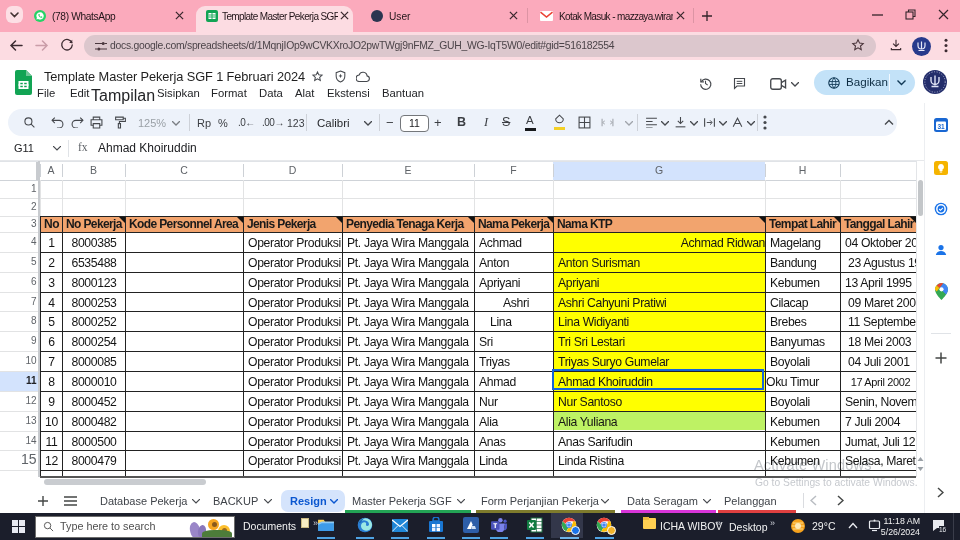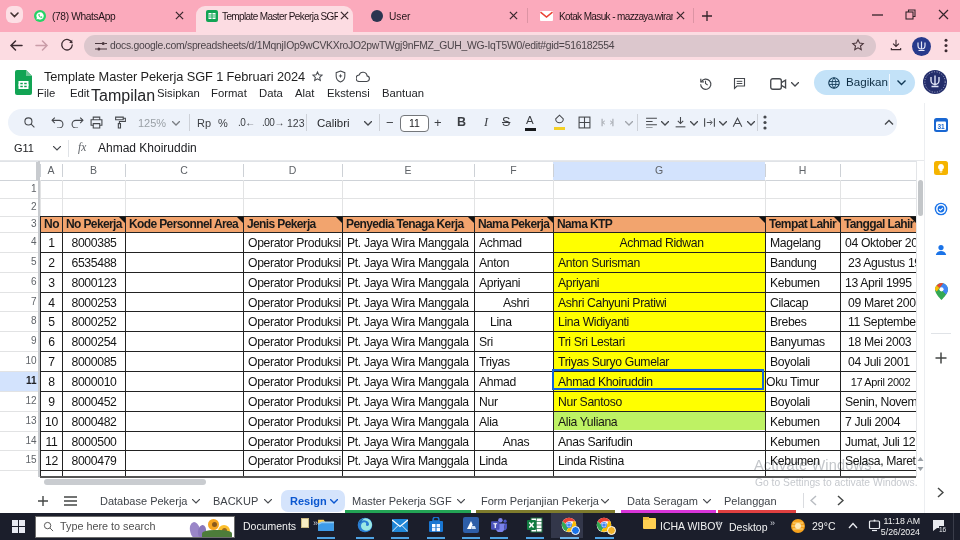--- a/index.html
+++ b/index.html
@@ -259,21 +259,21 @@
 <svg class="abs" style="left:884px;top:119px" width="10" height="6" viewBox="0 0 10 6">
     <path d="M1 5.5L5 1.5l4 4" fill="none" stroke="#45484d" stroke-width="1.4"></path>
   </svg>
 
 <div class="abs" style="left:0;top:136px;width:960px;height:25px;background:#fff;border-bottom:1px solid #e6e8eb"></div>
 <div class="abs" style="left:14px;top:141.5px;font-size:11px;color:#202124">G11</div>
 <svg class="abs" style="left:53px;top:146px" width="8" height="5" viewBox="0 0 8 5">
     <path d="M0 0l4 4 4-4" fill="none" stroke="#45484d" stroke-width="1.2"></path>
   </svg>
 <div class="abs" style="left:68px;top:140px;width:1px;height:17px;background:#e0e3e7"></div>
-<div class="abs" style="left:78px;top:141px;font-size:11.5px;font-style:italic;color:#5f6368;font-family:'Liberation Serif',serif">fx</div>
+<div class="abs" style="left:78px;top:141px;font-size:11.5px;color:#5f6368;font-family:'Liberation Serif',serif">fx</div>
 <div class="abs" style="left:98px;top:141px;font-size:12px;color:#202124">Ahmad Khoiruddin</div>
 
 <div style="position:absolute;left:40px;top:161px;width:22px;height:19px;color:#5f6368;font-size:10.5px;text-align:center;line-height:19px;">A</div>
 <div style="position:absolute;left:62px;top:161px;width:63px;height:19px;color:#5f6368;font-size:10.5px;text-align:center;line-height:19px;">B</div>
 <div style="position:absolute;left:125px;top:161px;width:118px;height:19px;color:#5f6368;font-size:10.5px;text-align:center;line-height:19px;">C</div>
 <div style="position:absolute;left:243px;top:161px;width:99px;height:19px;color:#5f6368;font-size:10.5px;text-align:center;line-height:19px;">D</div>
 <div style="position:absolute;left:342px;top:161px;width:132px;height:19px;color:#5f6368;font-size:10.5px;text-align:center;line-height:19px;">E</div>
 <div style="position:absolute;left:474px;top:161px;width:79px;height:19px;color:#5f6368;font-size:10.5px;text-align:center;line-height:19px;">F</div>
 <div style="position:absolute;left:553px;top:161px;width:212px;height:19px;background:#d3e3fd;color:#5f6368;font-size:10.5px;text-align:center;line-height:19px;">G</div>
 <div style="position:absolute;left:765px;top:161px;width:75px;height:19px;color:#5f6368;font-size:10.5px;text-align:center;line-height:19px;">H</div>
@@ -299,21 +299,21 @@
 <div style="position:absolute;left:0;top:271.7px;width:36.5px;height:19.85px;color:#5f6368;font-size:10px;text-align:right;line-height:19.85px;">6</div>
 <div style="position:absolute;left:0;top:291.55px;width:36.5px;height:19.85px;color:#5f6368;font-size:10px;text-align:right;line-height:19.85px;">7</div>
 <div style="position:absolute;left:0;top:311.4px;width:36.5px;height:19.85px;color:#5f6368;font-size:10px;text-align:right;line-height:19.85px;">8</div>
 <div style="position:absolute;left:0;top:331.25px;width:36.5px;height:19.85px;color:#5f6368;font-size:10px;text-align:right;line-height:19.85px;">9</div>
 <div style="position:absolute;left:0;top:351.1px;width:36.5px;height:19.85px;color:#5f6368;font-size:10px;text-align:right;line-height:19.85px;">10</div>
 <div style="position:absolute;left:0;top:370.95000000000005px;width:36.5px;height:19.85px;background:#d3e3fd;font-weight:bold;color:#202124;font-size:10px;text-align:right;line-height:19.85px;">11</div>
 <div style="position:absolute;left:36.5px;top:370.95000000000005px;width:1.5px;height:19.85px;background:#d3e3fd;"></div>
 <div style="position:absolute;left:0;top:390.8px;width:36.5px;height:19.85px;color:#5f6368;font-size:10px;text-align:right;line-height:19.85px;">12</div>
 <div style="position:absolute;left:0;top:410.65px;width:36.5px;height:19.85px;color:#5f6368;font-size:10px;text-align:right;line-height:19.85px;">13</div>
 <div style="position:absolute;left:0;top:430.5px;width:36.5px;height:19.85px;color:#5f6368;font-size:10px;text-align:right;line-height:19.85px;">14</div>
-<div style="position:absolute;left:0;top:450.35px;width:36.5px;height:19.85px;color:#5f6368;font-size:10px;text-align:right;line-height:19.85px;">15</div>
+<div style="position:absolute;left:0;top:450.35px;width:36.5px;height:19.85px;color:#5f6368;font-size:14px;text-align:right;line-height:19.85px;">15</div>
 <div style="position:absolute;left:0;top:198px;width:38px;height:1px;background:#e2e3e4;"></div>
 <div style="position:absolute;left:0;top:216px;width:38px;height:1px;background:#e2e3e4;"></div>
 <div style="position:absolute;left:0;top:232.0px;width:38px;height:1px;background:#e2e3e4;"></div>
 <div style="position:absolute;left:0;top:251.85px;width:38px;height:1px;background:#e2e3e4;"></div>
 <div style="position:absolute;left:0;top:271.7px;width:38px;height:1px;background:#e2e3e4;"></div>
 <div style="position:absolute;left:0;top:291.55px;width:38px;height:1px;background:#e2e3e4;"></div>
 <div style="position:absolute;left:0;top:311.4px;width:38px;height:1px;background:#e2e3e4;"></div>
 <div style="position:absolute;left:0;top:331.25px;width:38px;height:1px;background:#e2e3e4;"></div>
 <div style="position:absolute;left:0;top:351.1px;width:38px;height:1px;background:#e2e3e4;"></div>
 <div style="position:absolute;left:0;top:370.95000000000005px;width:38px;height:1px;background:#e2e3e4;"></div>
@@ -365,21 +365,21 @@
 <div style="position:absolute;left:343px;top:217px;width:131px;height:15.0px;background:#f2a46e;color:#1a1a1a;font-weight:bold;font-size:12px;letter-spacing:-0.62px;line-height:15.0px;text-align:left;padding-left:3px;white-space:nowrap;overflow:hidden;box-sizing:border-box;">Penyedia Tenaga Kerja<i class="tri"></i></div>
 <div style="position:absolute;left:475px;top:217px;width:78px;height:15.0px;background:#f2a46e;color:#1a1a1a;font-weight:bold;font-size:12px;letter-spacing:-0.62px;line-height:15.0px;text-align:left;padding-left:3px;white-space:nowrap;overflow:hidden;box-sizing:border-box;">Nama Pekerja<i class="tri"></i></div>
 <div style="position:absolute;left:554px;top:217px;width:211px;height:15.0px;background:#f2a46e;color:#1a1a1a;font-weight:bold;font-size:12px;letter-spacing:-0.62px;line-height:15.0px;text-align:left;padding-left:3px;white-space:nowrap;overflow:hidden;box-sizing:border-box;">Nama KTP<i class="tri"></i></div>
 <div style="position:absolute;left:766px;top:217px;width:74px;height:15.0px;background:#f2a46e;color:#1a1a1a;font-weight:bold;font-size:12px;letter-spacing:-0.62px;line-height:15.0px;text-align:left;padding-left:3px;white-space:nowrap;overflow:hidden;box-sizing:border-box;">Tempat Lahir<i class="tri"></i></div>
 <div style="position:absolute;left:841px;top:217px;width:75px;height:15.0px;background:#f2a46e;color:#1a1a1a;font-weight:bold;font-size:12px;letter-spacing:-0.62px;line-height:15.0px;text-align:left;padding-left:3px;white-space:nowrap;overflow:hidden;box-sizing:border-box;">Tanggal Lahir<i class="tri"></i></div>
 <div style="position:absolute;left:41px;top:233.0px;width:21px;height:18.85px;color:#141414;font-size:12.2px;letter-spacing:-0.35px;line-height:20.85px;text-align:center;white-space:nowrap;overflow:hidden;box-sizing:border-box;">1</div>
 <div style="position:absolute;left:63px;top:233.0px;width:62px;height:18.85px;color:#141414;font-size:12.2px;letter-spacing:-0.35px;line-height:20.85px;text-align:center;white-space:nowrap;overflow:hidden;box-sizing:border-box;">8000385</div>
 <div style="position:absolute;left:244px;top:233.0px;width:98px;height:18.85px;color:#141414;font-size:12.2px;letter-spacing:-0.35px;line-height:20.85px;text-align:left;padding-left:4px;white-space:nowrap;overflow:hidden;box-sizing:border-box;">Operator Produksi</div>
 <div style="position:absolute;left:343px;top:233.0px;width:131px;height:18.85px;color:#141414;font-size:12.2px;letter-spacing:-0.35px;line-height:20.85px;text-align:left;padding-left:4px;white-space:nowrap;overflow:hidden;box-sizing:border-box;">Pt. Jaya Wira Manggala</div>
 <div style="position:absolute;left:475px;top:233.0px;width:78px;height:18.85px;color:#141414;font-size:12.2px;letter-spacing:-0.35px;line-height:20.85px;text-align:left;padding-left:4px;white-space:nowrap;overflow:hidden;box-sizing:border-box;">Achmad</div>
-<div style="position:absolute;left:554px;top:233.0px;width:211px;height:18.85px;background:#ffff00;color:#141414;font-size:12.2px;letter-spacing:-0.35px;line-height:20.85px;text-align:center;padding-left:4px;white-space:nowrap;overflow:hidden;box-sizing:border-box;">Achmad Ridwan</div>
+<div style="position:absolute;left:554px;top:233.0px;width:211px;height:18.85px;background:#ffff00;color:#141414;font-size:12.2px;letter-spacing:-0.35px;line-height:20.85px;text-align:right;padding-left:4px;white-space:nowrap;overflow:hidden;box-sizing:border-box;">Achmad Ridwan</div>
 <div style="position:absolute;left:766px;top:233.0px;width:74px;height:18.85px;color:#141414;font-size:12.2px;letter-spacing:-0.35px;line-height:20.85px;text-align:left;padding-left:4px;white-space:nowrap;overflow:hidden;box-sizing:border-box;">Magelang</div>
 <div style="position:absolute;left:841px;top:233.0px;width:75px;height:18.85px;color:#141414;font-size:12.2px;letter-spacing:-0.35px;line-height:20.85px;text-align:left;padding-left:4px;white-space:nowrap;overflow:hidden;box-sizing:border-box;">04 Oktober 2003</div>
 <div style="position:absolute;left:41px;top:252.85px;width:21px;height:18.85px;color:#141414;font-size:12.2px;letter-spacing:-0.35px;line-height:20.85px;text-align:center;white-space:nowrap;overflow:hidden;box-sizing:border-box;">2</div>
 <div style="position:absolute;left:63px;top:252.85px;width:62px;height:18.85px;color:#141414;font-size:12.2px;letter-spacing:-0.35px;line-height:20.85px;text-align:center;white-space:nowrap;overflow:hidden;box-sizing:border-box;">6535488</div>
 <div style="position:absolute;left:244px;top:252.85px;width:98px;height:18.85px;color:#141414;font-size:12.2px;letter-spacing:-0.35px;line-height:20.85px;text-align:left;padding-left:4px;white-space:nowrap;overflow:hidden;box-sizing:border-box;">Operator Produksi</div>
 <div style="position:absolute;left:343px;top:252.85px;width:131px;height:18.85px;color:#141414;font-size:12.2px;letter-spacing:-0.35px;line-height:20.85px;text-align:left;padding-left:4px;white-space:nowrap;overflow:hidden;box-sizing:border-box;">Pt. Jaya Wira Manggala</div>
 <div style="position:absolute;left:475px;top:252.85px;width:78px;height:18.85px;color:#141414;font-size:12.2px;letter-spacing:-0.35px;line-height:20.85px;text-align:left;padding-left:4px;white-space:nowrap;overflow:hidden;box-sizing:border-box;">Anton</div>
 <div style="position:absolute;left:554px;top:252.85px;width:211px;height:18.85px;background:#ffff00;color:#141414;font-size:12.2px;letter-spacing:-0.35px;line-height:20.85px;text-align:left;padding-left:4px;white-space:nowrap;overflow:hidden;box-sizing:border-box;">Anton Surisman</div>
 <div style="position:absolute;left:766px;top:252.85px;width:74px;height:18.85px;color:#141414;font-size:12.2px;letter-spacing:-0.35px;line-height:20.85px;text-align:left;padding-left:4px;white-space:nowrap;overflow:hidden;box-sizing:border-box;">Bandung</div>
 <div style="position:absolute;left:841px;top:252.85px;width:75px;height:18.85px;color:#141414;font-size:12.2px;letter-spacing:-0.35px;line-height:20.85px;text-align:left;padding-left:4px;white-space:nowrap;overflow:hidden;box-sizing:border-box;">&nbsp;23 Agustus 1998</div>
@@ -444,21 +444,21 @@
 <div style="position:absolute;left:244px;top:411.65px;width:98px;height:18.85px;color:#141414;font-size:12.2px;letter-spacing:-0.35px;line-height:20.85px;text-align:left;padding-left:4px;white-space:nowrap;overflow:hidden;box-sizing:border-box;">Operator Produksi</div>
 <div style="position:absolute;left:343px;top:411.65px;width:131px;height:18.85px;color:#141414;font-size:12.2px;letter-spacing:-0.35px;line-height:20.85px;text-align:left;padding-left:4px;white-space:nowrap;overflow:hidden;box-sizing:border-box;">Pt. Jaya Wira Manggala</div>
 <div style="position:absolute;left:475px;top:411.65px;width:78px;height:18.85px;color:#141414;font-size:12.2px;letter-spacing:-0.35px;line-height:20.85px;text-align:left;padding-left:4px;white-space:nowrap;overflow:hidden;box-sizing:border-box;">Alia</div>
 <div style="position:absolute;left:554px;top:411.65px;width:211px;height:18.85px;background:#bef264;color:#141414;font-size:12.2px;letter-spacing:-0.35px;line-height:20.85px;text-align:left;padding-left:4px;white-space:nowrap;overflow:hidden;box-sizing:border-box;">Alia Yuliana</div>
 <div style="position:absolute;left:766px;top:411.65px;width:74px;height:18.85px;color:#141414;font-size:12.2px;letter-spacing:-0.35px;line-height:20.85px;text-align:left;padding-left:4px;white-space:nowrap;overflow:hidden;box-sizing:border-box;">Kebumen</div>
 <div style="position:absolute;left:841px;top:411.65px;width:75px;height:18.85px;color:#141414;font-size:12.2px;letter-spacing:-0.35px;line-height:20.85px;text-align:left;padding-left:4px;white-space:nowrap;overflow:hidden;box-sizing:border-box;">7 Juli 2004</div>
 <div style="position:absolute;left:41px;top:431.5px;width:21px;height:18.85px;color:#141414;font-size:12.2px;letter-spacing:-0.35px;line-height:20.85px;text-align:center;white-space:nowrap;overflow:hidden;box-sizing:border-box;">11</div>
 <div style="position:absolute;left:63px;top:431.5px;width:62px;height:18.85px;color:#141414;font-size:12.2px;letter-spacing:-0.35px;line-height:20.85px;text-align:center;white-space:nowrap;overflow:hidden;box-sizing:border-box;">8000500</div>
 <div style="position:absolute;left:244px;top:431.5px;width:98px;height:18.85px;color:#141414;font-size:12.2px;letter-spacing:-0.35px;line-height:20.85px;text-align:left;padding-left:4px;white-space:nowrap;overflow:hidden;box-sizing:border-box;">Operator Produksi</div>
 <div style="position:absolute;left:343px;top:431.5px;width:131px;height:18.85px;color:#141414;font-size:12.2px;letter-spacing:-0.35px;line-height:20.85px;text-align:left;padding-left:4px;white-space:nowrap;overflow:hidden;box-sizing:border-box;">Pt. Jaya Wira Manggala</div>
-<div style="position:absolute;left:475px;top:431.5px;width:78px;height:18.85px;color:#141414;font-size:12.2px;letter-spacing:-0.35px;line-height:20.85px;text-align:center;padding-left:4px;white-space:nowrap;overflow:hidden;box-sizing:border-box;">Anas</div>
+<div style="position:absolute;left:475px;top:431.5px;width:78px;height:18.85px;color:#141414;font-size:12.2px;letter-spacing:-0.35px;line-height:20.85px;text-align:left;padding-left:4px;white-space:nowrap;overflow:hidden;box-sizing:border-box;">Anas</div>
 <div style="position:absolute;left:554px;top:431.5px;width:211px;height:18.85px;color:#141414;font-size:12.2px;letter-spacing:-0.35px;line-height:20.85px;text-align:left;padding-left:4px;white-space:nowrap;overflow:hidden;box-sizing:border-box;">Anas Sarifudin</div>
 <div style="position:absolute;left:766px;top:431.5px;width:74px;height:18.85px;color:#141414;font-size:12.2px;letter-spacing:-0.35px;line-height:20.85px;text-align:left;padding-left:4px;white-space:nowrap;overflow:hidden;box-sizing:border-box;">Kebumen</div>
 <div style="position:absolute;left:841px;top:431.5px;width:75px;height:18.85px;color:#141414;font-size:12.2px;letter-spacing:-0.35px;line-height:20.85px;text-align:left;padding-left:4px;white-space:nowrap;overflow:hidden;box-sizing:border-box;">Jumat, Juli 12, 2</div>
 <div style="position:absolute;left:41px;top:451.35px;width:21px;height:18.85px;color:#141414;font-size:12.2px;letter-spacing:-0.35px;line-height:20.85px;text-align:center;white-space:nowrap;overflow:hidden;box-sizing:border-box;">12</div>
 <div style="position:absolute;left:63px;top:451.35px;width:62px;height:18.85px;color:#141414;font-size:12.2px;letter-spacing:-0.35px;line-height:20.85px;text-align:center;white-space:nowrap;overflow:hidden;box-sizing:border-box;">8000479</div>
 <div style="position:absolute;left:244px;top:451.35px;width:98px;height:18.85px;color:#141414;font-size:12.2px;letter-spacing:-0.35px;line-height:20.85px;text-align:left;padding-left:4px;white-space:nowrap;overflow:hidden;box-sizing:border-box;">Operator Produksi</div>
 <div style="position:absolute;left:343px;top:451.35px;width:131px;height:18.85px;color:#141414;font-size:12.2px;letter-spacing:-0.35px;line-height:20.85px;text-align:left;padding-left:4px;white-space:nowrap;overflow:hidden;box-sizing:border-box;">Pt. Jaya Wira Manggala</div>
 <div style="position:absolute;left:475px;top:451.35px;width:78px;height:18.85px;color:#141414;font-size:12.2px;letter-spacing:-0.35px;line-height:20.85px;text-align:left;padding-left:4px;white-space:nowrap;overflow:hidden;box-sizing:border-box;">Linda</div>
 <div style="position:absolute;left:554px;top:451.35px;width:211px;height:18.85px;color:#141414;font-size:12.2px;letter-spacing:-0.35px;line-height:20.85px;text-align:left;padding-left:4px;white-space:nowrap;overflow:hidden;box-sizing:border-box;">Linda Ristina</div>
 <div style="position:absolute;left:766px;top:451.35px;width:74px;height:18.85px;color:#141414;font-size:12.2px;letter-spacing:-0.35px;line-height:20.85px;text-align:left;padding-left:4px;white-space:nowrap;overflow:hidden;box-sizing:border-box;">Kebumen</div>

